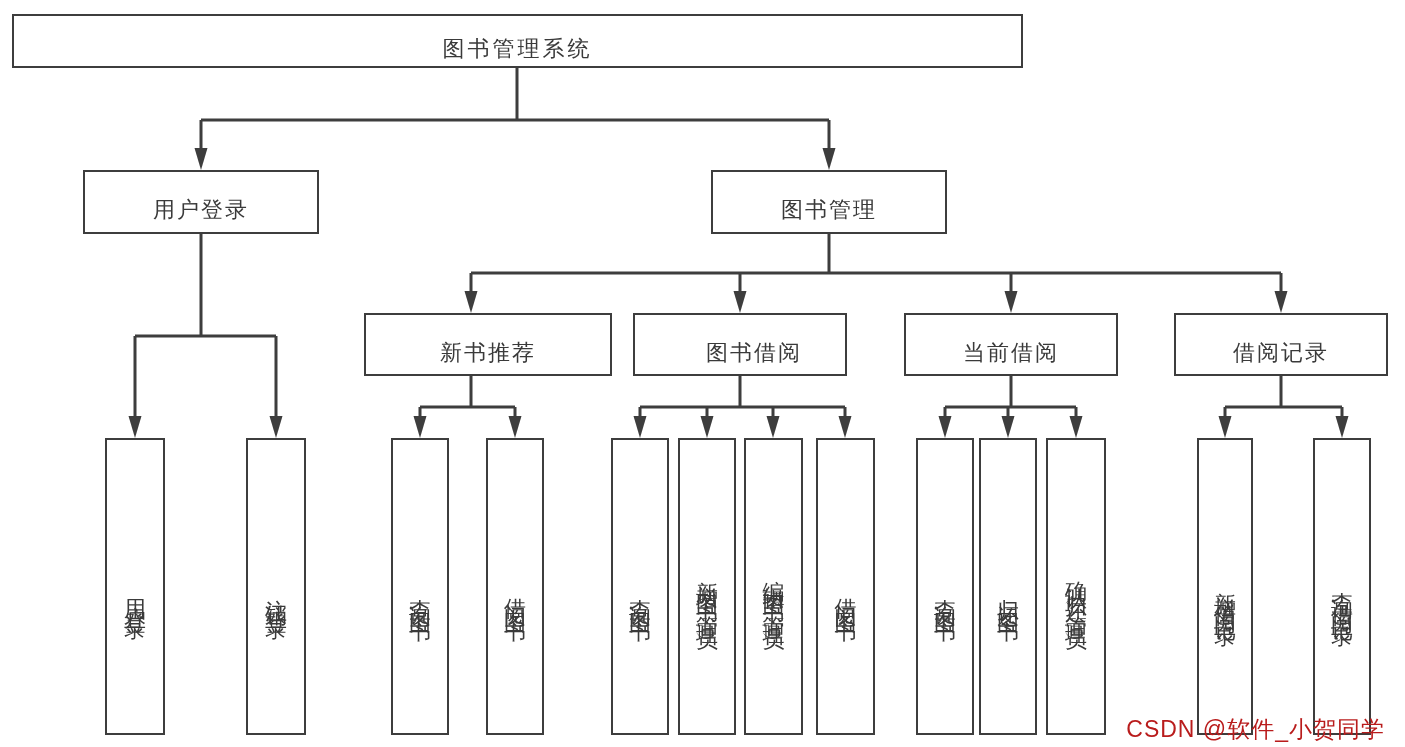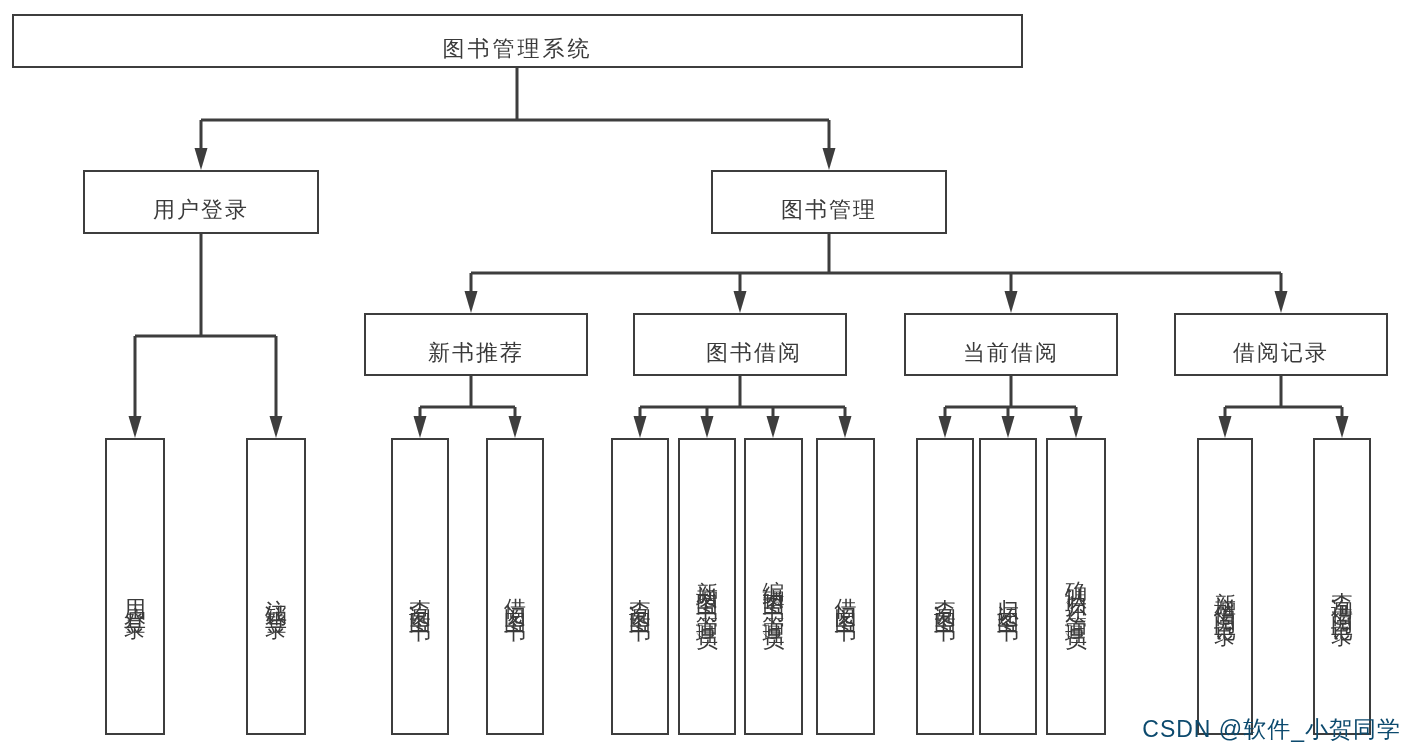--- a/index.html
+++ b/index.html
@@ -27,24 +27,24 @@
   .node .lbl{white-space:nowrap;margin-top:16px;}
   .leaf .lbl{
     writing-mode:vertical-rl;
     text-orientation:mixed;
     letter-spacing:7px;
     line-height:1.1;
     white-space:normal;
   }
   .watermark{
     position:absolute;
-    right:4px;bottom:2px;
+    right:20px;bottom:2px;
     font-size:23px;
     letter-spacing:1px;
-    color:#0c4a6e;
+    color:#b91c1c;
     z-index:5;
   }
 </style>
 </head>
 <body>
 
 <div class="canvas">
 
   <svg class="connectors" width="1405" height="747" viewBox="0 0 1405 747">
 
@@ -100,21 +100,21 @@
     <span class="lbl">图书管理系统</span>
   </div>
 
   <div class="node" style="left:83px;top:170px;width:236px;height:64px;">
     <span class="lbl">用户登录</span>
   </div>
   <div class="node" style="left:711px;top:170px;width:236px;height:64px;align-items:center;">
     <span class="lbl">图书管理</span>
   </div>
 
-  <div class="node" style="left:364px;top:313px;width:224px;height:63px;">
+  <div class="node" style="left:364px;top:313px;width:248px;height:63px;">
     <span class="lbl">新书推荐</span>
   </div>
   <div class="node" style="left:633px;top:313px;width:214px;height:63px;padding-left:28px;">
     <span class="lbl">图书借阅</span>
   </div>
   <div class="node" style="left:904px;top:313px;width:214px;height:63px;">
     <span class="lbl">当前借阅</span>
   </div>
   <div class="node" style="left:1174px;top:313px;width:214px;height:63px;">
     <span class="lbl">借阅记录</span>

